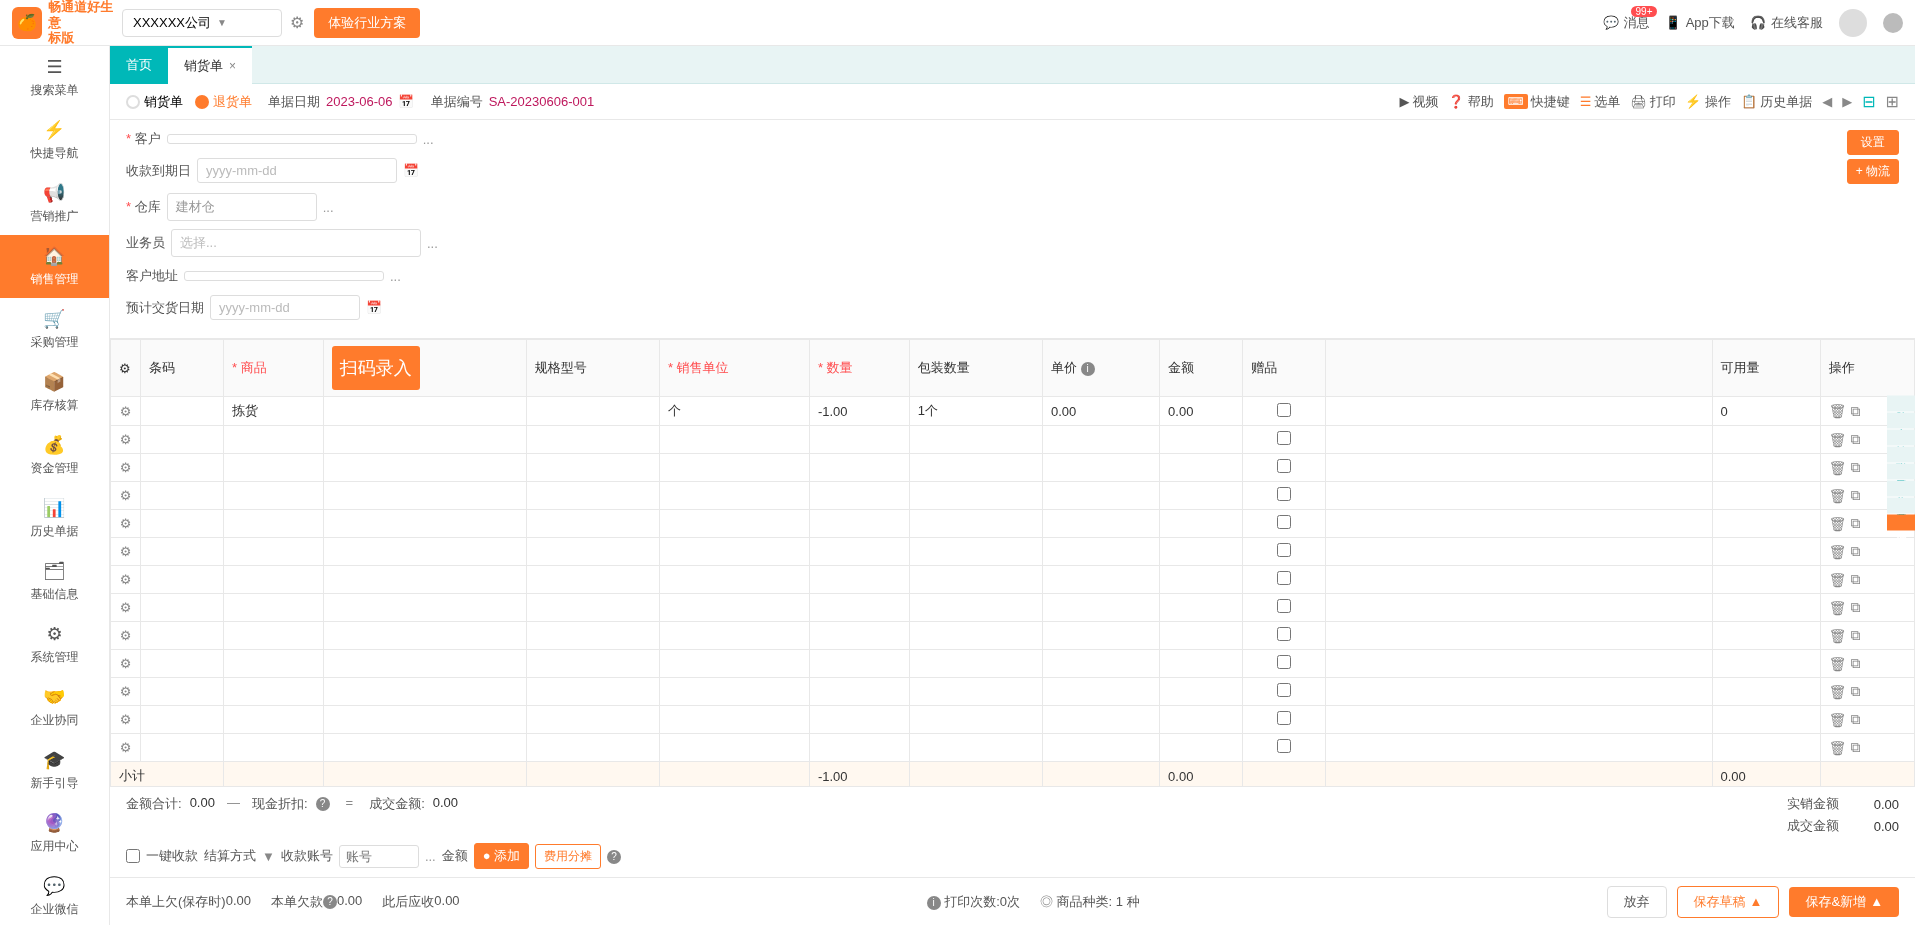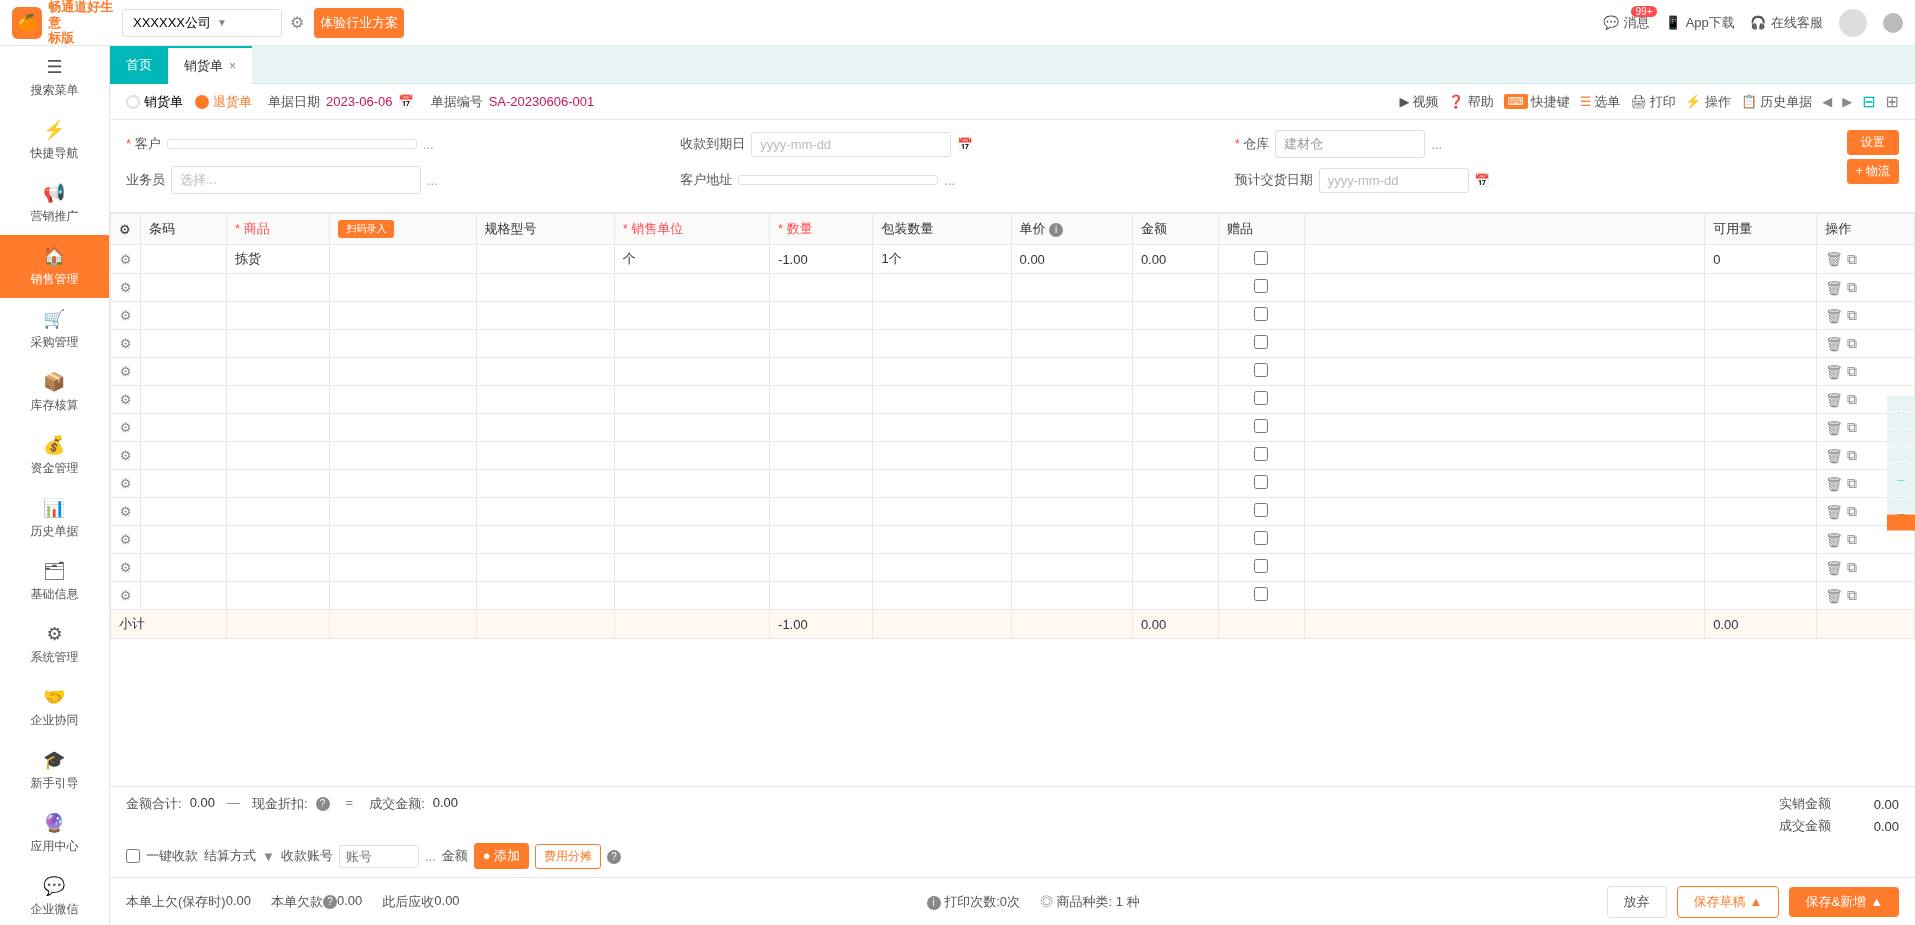--- a/index.html
+++ b/index.html
@@ -4,21 +4,21 @@
   <style>
     * { box-sizing: border-box; margin: 0; padding: 0; font-family: 'Microsoft YaHei', Arial, sans-serif; font-size: 13px; }
     body { background: #f0f2f5; display: flex; flex-direction: column; height: 925px; overflow: hidden; }
 
     
     .top-bar { background: #fff; height: 46px; display: flex; align-items: center; padding: 0 12px; border-bottom: 1px solid #e8e8e8; flex-shrink: 0; }
     .top-bar-logo { display: flex; align-items: center; gap: 6px; color: #ff7b2c; font-weight: bold; font-size: 14px; width: 110px; }
     .logo-icon { width: 32px; height: 32px; background: #ff7b2c; border-radius: 6px; display: flex; align-items: center; justify-content: center; color: white; font-size: 16px; }
     .logo-text { font-size: 11px; color: #ff7b2c; line-height: 1.2; }
     .company-selector { display: flex; align-items: center; gap: 6px; border: 1px solid #ddd; border-radius: 4px; padding: 4px 10px; min-width: 160px; cursor: pointer; background: #fff; }
-    .top-bar-btn { background: #ff7b2c; color: white; border: none; border-radius: 4px; padding: 6px 6px; cursor: pointer; font-size: 13px; margin-left: 10px; }
+    .top-bar-btn { background: #ff7b2c; color: white; border: none; border-radius: 4px; padding: 6px 14px; cursor: pointer; font-size: 13px; margin-left: 10px; }
     .top-bar-right { margin-left: auto; display: flex; align-items: center; gap: 16px; color: #555; }
     .top-bar-right-item { display: flex; align-items: center; gap: 4px; cursor: pointer; position: relative; }
     .badge { background: #ff4d4f; color: white; border-radius: 10px; padding: 0 5px; font-size: 10px; position: absolute; top: -8px; right: -8px; }
     .avatar { width: 28px; height: 28px; background: #ddd; border-radius: 50%; }
 
     
     .main-layout { display: flex; flex: 1; overflow: hidden; }
 
     
     .sidebar { width: 110px; background: #fff; border-right: 1px solid #e8e8e8; display: flex; flex-direction: column; flex-shrink: 0; overflow-y: auto; }
@@ -39,51 +39,51 @@
 
     
     .form-area { background: white; padding: 10px 16px; border-bottom: 1px solid #e8e8e8; flex-shrink: 0; }
     .radio-group { display: flex; gap: 12px; align-items: center; }
     .radio-item { display: flex; align-items: center; gap: 4px; cursor: pointer; }
     .radio-circle { width: 14px; height: 14px; border-radius: 50%; border: 2px solid #ddd; }
     .radio-circle.checked { border-color: #ff7b2c; background: #ff7b2c; }
     .form-date-group { display: flex; align-items: center; gap: 6px; }
     .form-label { color: #555; }
     .form-value { color: #be185d; font-weight: 500; }
-    .form-row { display: flex; gap: 10px; margin-bottom: 8px; }
+    .form-row { display: flex; gap: 10px; margin-bottom: 8px; flex-direction: column; }
     .field-group { display: flex; align-items: center; gap: 6px; flex: 1; }
     .field-label { color: #555; white-space: nowrap; }
     .field-label.required::before { content: '* '; color: #ff4d4f; }
     .field-input { border: 1px solid #ddd; border-radius: 3px; padding: 4px 8px; min-width: 120px; color: #999; }
     .field-dots { color: #999; cursor: pointer; }
     .toolbar-btn { display: flex; align-items: center; gap: 3px; cursor: pointer; color: #555; font-size: 12px; }
     .btn-orange { background: #ff7b2c; color: white; border: 1px solid #ff7b2c; border-radius: 3px; padding: 3px 8px; cursor: pointer; font-size: 12px; }
     .btn-outline { border: 1px solid #ff7b2c; color: #ff7b2c; border-radius: 3px; padding: 3px 8px; cursor: pointer; font-size: 12px; background: white; }
 
     
     .table-area { flex: 1; overflow-y: auto; background: white; }
     .data-table { width: 100%; border-collapse: collapse; }
     .data-table th { background: #fafafa; border: 1px solid #e8e8e8; padding: 6px 8px; text-align: left; font-weight: normal; color: #333; white-space: nowrap; }
     .data-table td { border: 1px solid #e8e8e8; padding: 5px 8px; color: #333; }
-    .scan-btn { background: #ff7b2c; color: white; border: none; border-radius: 3px; padding: 2px 8px; cursor: pointer; font-size: 10px; }
+    .scan-btn { background: #ff7b2c; color: white; border: none; border-radius: 3px; padding: 10px 8px; cursor: pointer; font-size: 18px; }
     .required-col { color: #ff4d4f; }
     .num-red { color: #ff4d4f; }
     .subtotal-row td { background: #fff8f0; font-weight: 500; }
     .settings-col { width: 30px; }
     .action-col { display: flex; gap: 4px; }
     .icon-btn { background: none; border: none; cursor: pointer; color: #888; font-size: 14px; }
 
     
     .footer-area { background: white; padding: 8px 16px; border-top: 1px solid #e8e8e8; flex-shrink: 0; }
     .footer-row1 { display: flex; align-items: flex-start; gap: 8px; margin-bottom: 6px; }
     .footer-row2 { display: flex; align-items: center; gap: 6px; }
     .footer-label { color: #555; }
     .footer-value { color: #333; }
     .totals-right { margin-left: auto; text-align: right; }
-    .total-line { display: flex; justify-content: flex-end; align-items: center; gap: 8px; margin-bottom: 2px; }
+    .total-line { display: flex; justify-content: flex-end; align-items: center; margin-bottom: 2px; }
     .total-label { color: #555; }
     .total-value { color: #333; min-width: 60px; text-align: right; }
 
     
     .bottom-bar { background: white; border-top: 1px solid #e8e8e8; padding: 8px 16px; display: flex; align-items: center; gap: 16px; flex-shrink: 0; height: 48px; }
     .bottom-info { display: flex; gap: 20px; color: #555; }
     .bottom-info-item { display: flex; }
     .bottom-actions { margin-left: auto; display: flex; gap: 10px; align-items: center; }
     .btn-abandon { border: 1px solid #ddd; background: white; color: #555; border-radius: 4px; padding: 6px 16px; cursor: pointer; }
     .btn-save-draft { border: 1px solid #ff7b2c; background: white; color: #ff7b2c; border-radius: 4px; padding: 6px 16px; cursor: pointer; display: flex; align-items: center; gap: 4px; }

